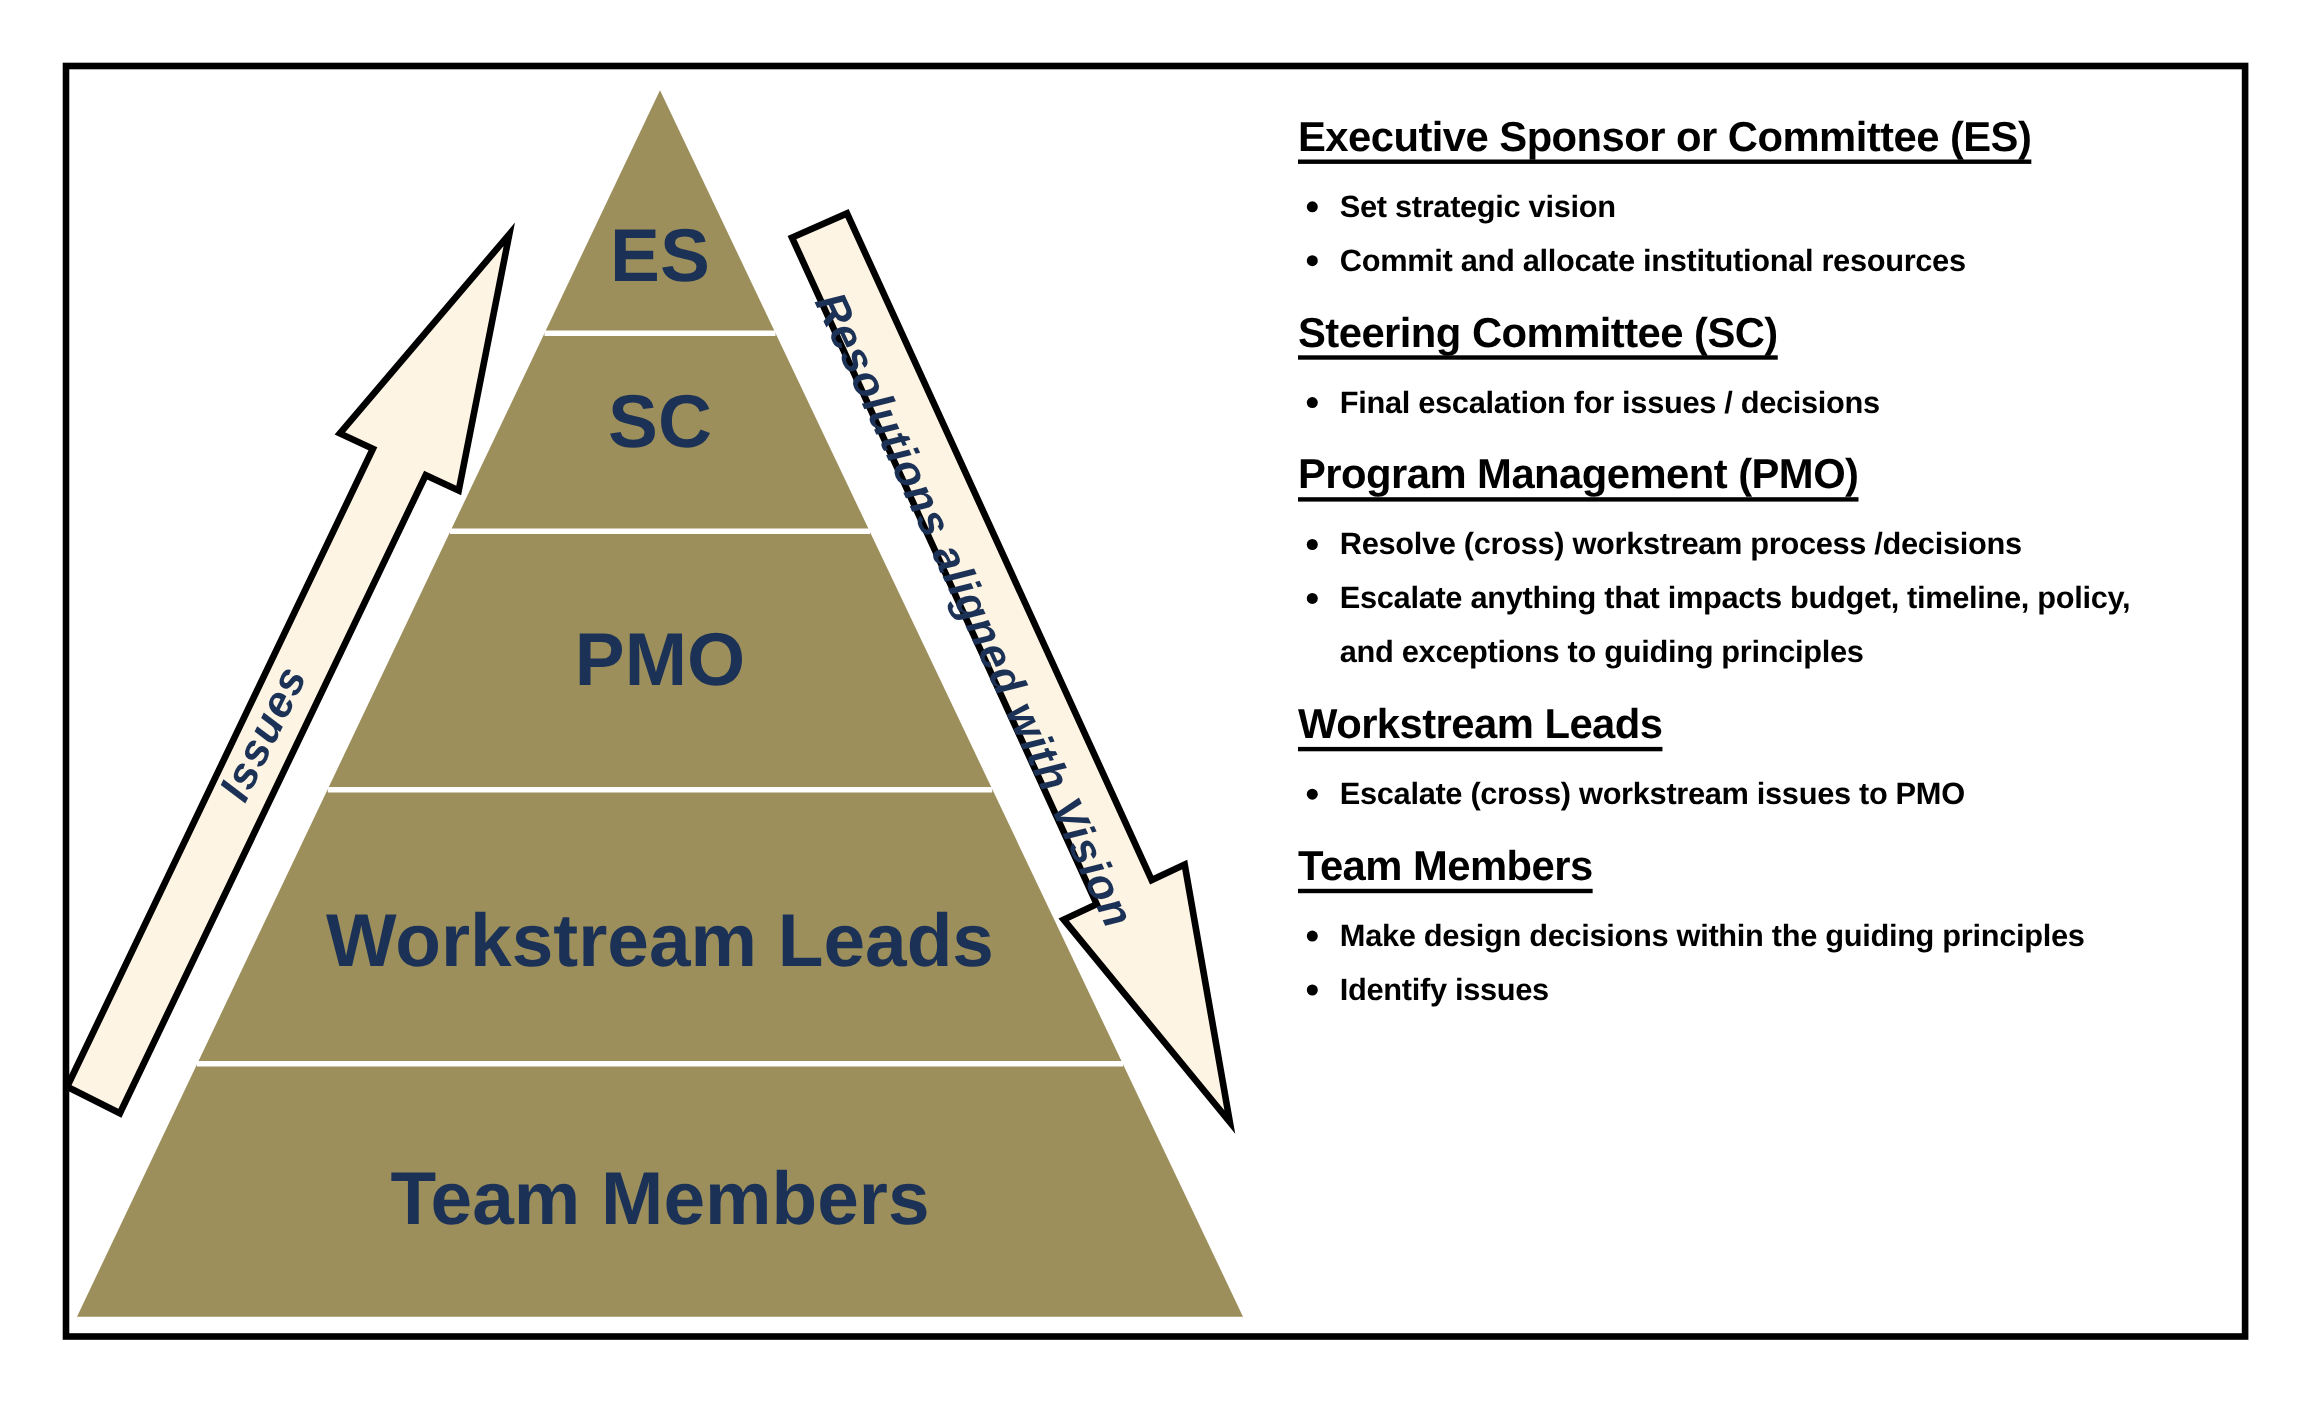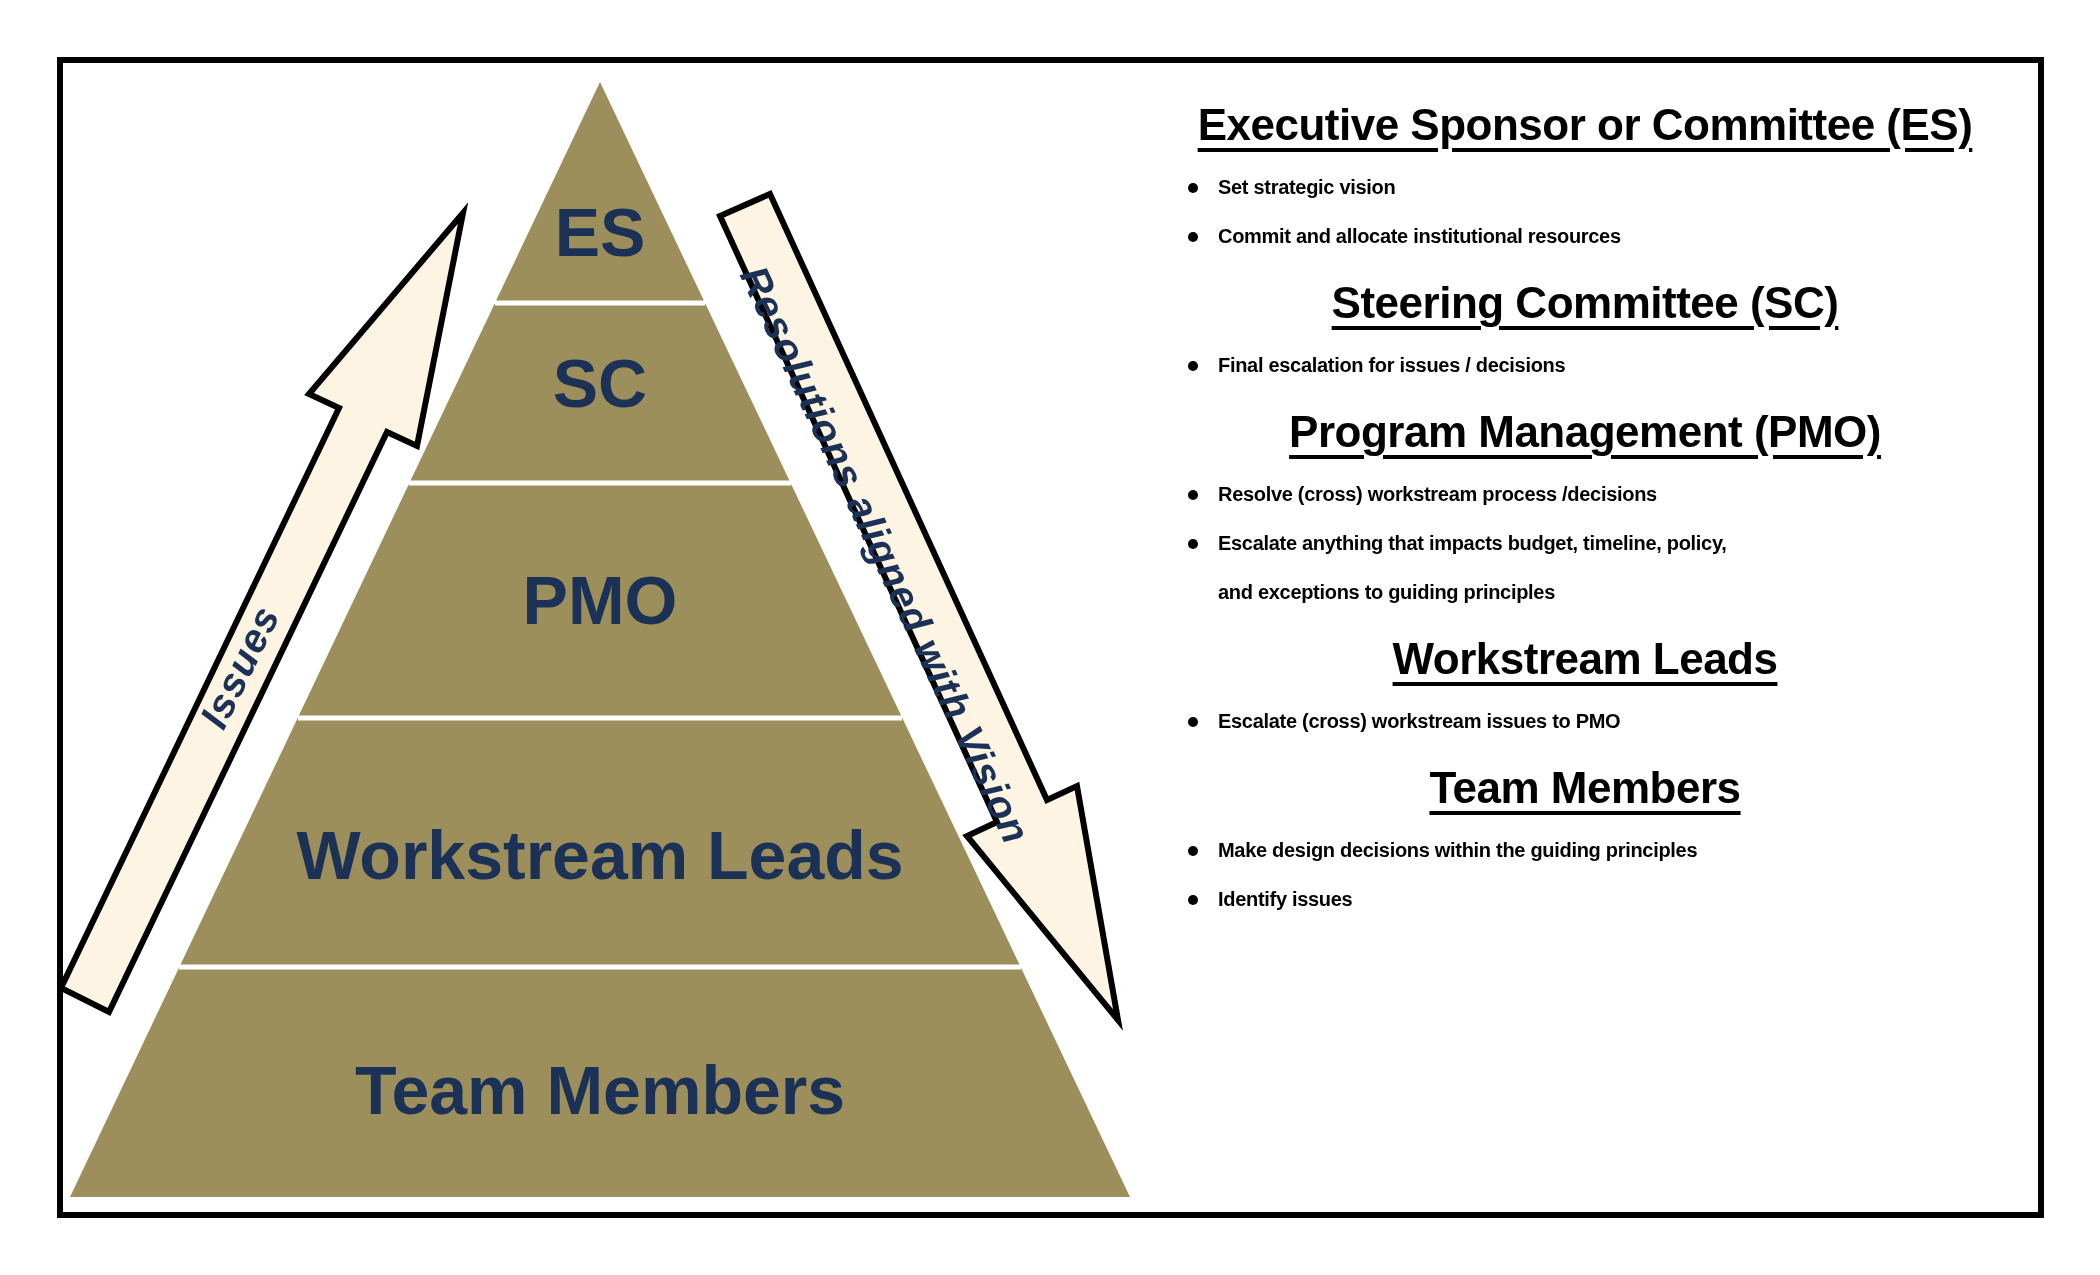--- a/index.html
+++ b/index.html
@@ -33,27 +33,27 @@
     color:var(--navy);white-space:nowrap;letter-spacing:1px;
   }
   #issues-label{left:240px;top:667px;transform:translate(-50%,-50%) rotate(-64deg);}
   #resolutions-label{left:885px;top:555px;transform:translate(-50%,-50%) rotate(65deg);}
   .right-column{
     position:absolute;left:1180px;top:95px;width:810px;color:var(--ink);
   }
   .section{margin-top:12px;}
   .section:first-child{margin-top:0;}
   .section h2{
-    font-size:44px;line-height:60px;font-weight:bold;white-space:nowrap;
+    font-size:38px;line-height:60px;font-weight:bold;white-space:nowrap;
     text-decoration:underline;text-decoration-thickness:4px;text-underline-offset:8px;
-    margin-bottom:8px;letter-spacing:-0.5px;text-align:center;
+    margin-bottom:8px;letter-spacing:-0.5px;
   }
   .section ul{list-style:none;}
   .section li{
-    position:relative;font-size:20px;font-weight:bold;line-height:49px;
+    position:relative;font-size:28px;font-weight:bold;line-height:49px;
     padding-left:38px;white-space:pre-line;letter-spacing:-0.3px;
   }
   .section li::before{
     content:"";position:absolute;left:8px;top:20px;width:10px;height:10px;
     border-radius:50%;background:var(--ink);
   }
 </style>
 </head>
 <body>
 

